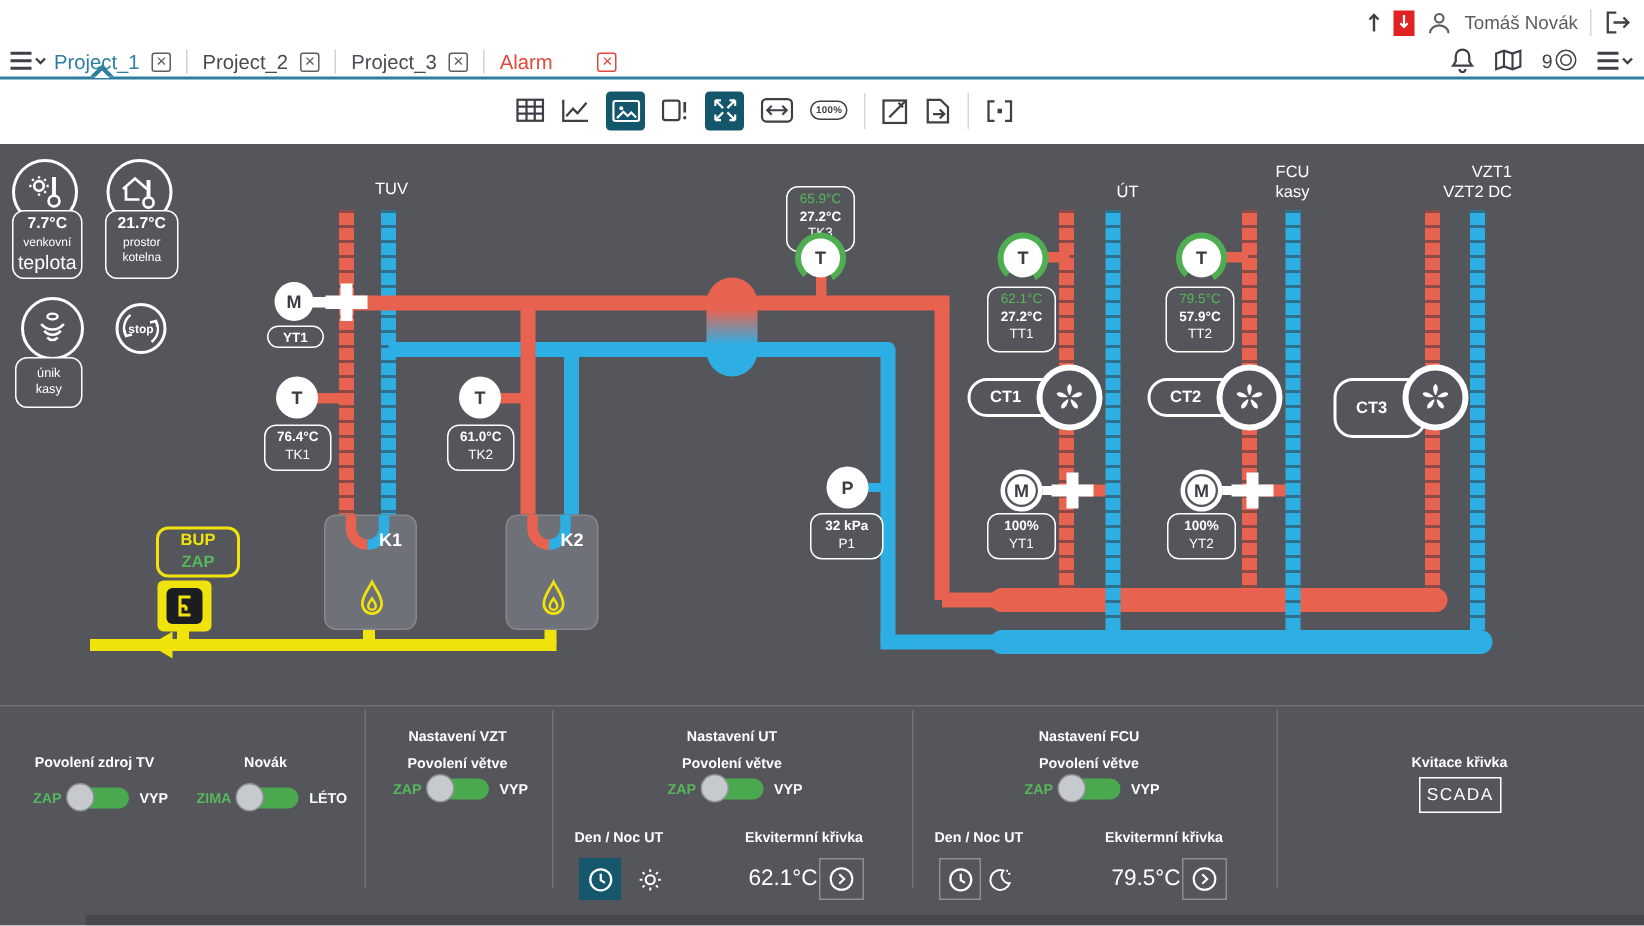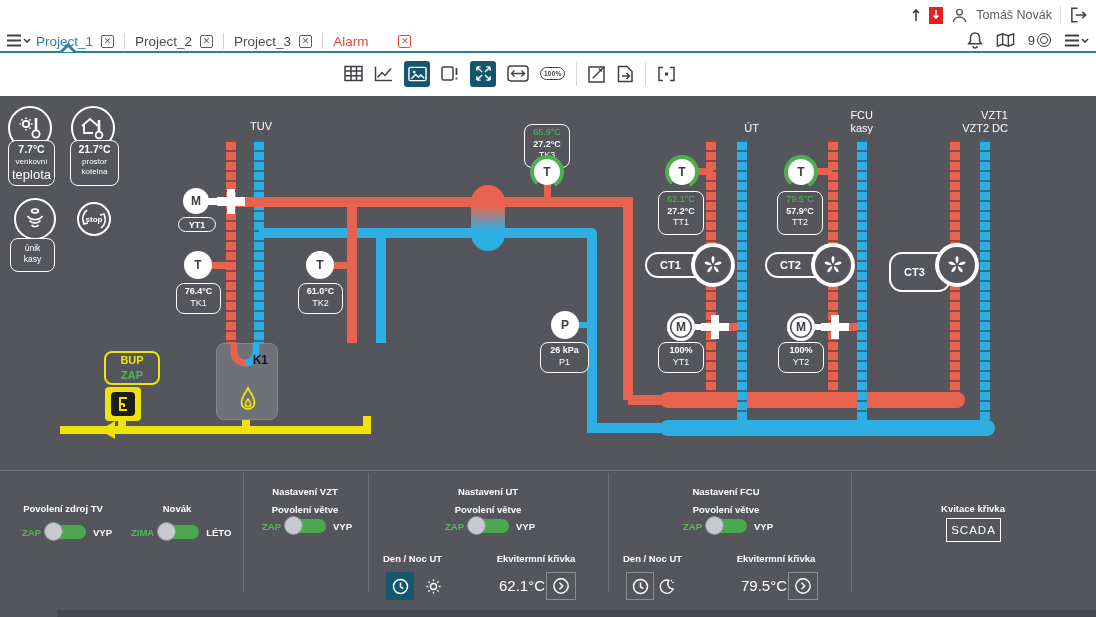--- a/index.html
+++ b/index.html
@@ -54,21 +54,21 @@
   .tagbox .sp { color:#56b85a; font-weight:normal; }
   .pill { position:absolute; border:2px solid #fff; border-radius:13px; background:#54565c; color:#fff; font-size:11px; font-weight:bold; display:flex; align-items:center; z-index:5; }
   .tcirc { position:absolute; width:28px; height:28px; border-radius:50%; background:#fff; color:#3b3d43; font-weight:bold; font-size:12px; display:flex; align-items:center; justify-content:center; z-index:8; }
   .ring { position:absolute; width:34px; height:34px; border-radius:50%; background:conic-gradient(from 150deg, transparent 0 20%, #4fae51 20% 100%); display:flex; align-items:center; justify-content:center; z-index:8; }
   .ring .tin { width:26px; height:26px; border-radius:50%; background:#fff; color:#3b3d43; font-weight:bold; font-size:12px; display:flex; align-items:center; justify-content:center; }
   .pump { position:absolute; width:44px; height:44px; border-radius:50%; background:#54565c; border:4.5px solid #fff; display:flex; align-items:center; justify-content:center; z-index:6; }
   .mcirc { position:absolute; width:26px; height:26px; border-radius:50%; background:#fff; color:#3b3d43; font-weight:bold; font-size:12px; display:flex; align-items:center; justify-content:center; z-index:8; }
   .mdbl { position:absolute; width:28px; height:28px; border-radius:50%; background:#fff; box-shadow:inset 0 0 0 3px #fff, inset 0 0 0 4.5px #54565c; color:#3b3d43; font-weight:bold; font-size:12px; display:flex; align-items:center; justify-content:center; z-index:8; }
   .wpart { position:absolute; background:#fff; z-index:7; }
   .boiler { position:absolute; width:62px; height:77px; background:#6e7177; border:1px solid #85888d; border-radius:8px; z-index:4; }
-  .boiler .bname { position:absolute; right:9px; top:9px; color:#0f172a; font-weight:bold; font-size:12px; }
+  .boiler .bname { position:absolute; right:9px; top:9px; color:#ffffff; font-weight:bold; font-size:12px; }
   .hx { position:absolute; left:471px; top:89px; width:34px; height:66px; border-radius:17px; background:linear-gradient(to bottom, #e8634f 0 32%, #2eafe4 68% 100%); z-index:5; }
   .tile-circ { position:absolute; border:2.5px solid #fff; border-radius:50%; background:#54565c; display:flex; align-items:center; justify-content:center; z-index:5; }
   .yellow-arrow { position:absolute; width:0; height:0; border-top:9px solid transparent; border-bottom:9px solid transparent; border-right:15px solid #f0e30c; z-index:3; }
   .bup-box { position:absolute; left:104px; top:255px; width:56px; height:34px; border:2px solid #f0e30c; border-radius:8px; text-align:center; font-size:11px; font-weight:bold; line-height:1.35; z-index:5; background:#54565c; }
   .bup-box .b1 { color:#f0e30c; } .bup-box .b2 { color:#56b85a; }
   .meter { position:absolute; left:105px; top:291px; width:36px; height:34px; background:#f0e30c; border-radius:4px; display:flex; align-items:center; justify-content:center; z-index:5; }
   .meter .inner { width:24px; height:24px; background:#1c1d20; border-radius:4px; display:flex; align-items:center; justify-content:center; }
 
   
   .pline { position:absolute; left:0; top:374px; width:1096px; height:1px; background:#6f7176; z-index:3; }
@@ -345,20 +345,31 @@
       <svg width="40" height="30" viewBox="0 0 40 30" style="position:absolute;left:8px;top:-1px">
         <path d="M9 0 V9 A11 11 0 0 0 20 20" stroke="#e8634f" stroke-width="7" fill="none"></path>
         <path d="M20 20 A11 11 0 0 0 31 9 V0" stroke="#2eafe4" stroke-width="7" fill="none"></path>
       </svg>
       <span class="bname">K1</span>
       <svg width="22" height="26" viewBox="0 0 24 28" style="position:absolute;left:20px;top:42px">
         <path d="M12 2 C9 8 5 12 5 18 a7 7 0 0 0 14 0 C19 12 15 8 12 2 Z" fill="none" stroke="#f0e30c" stroke-width="2"></path>
         <path d="M12 14 c-1.8 2.6 -2.8 3.6 -2.8 5.4 a2.8 2.8 0 0 0 5.6 0 c0 -1.8 -1 -2.8 -2.8 -5.4 z" fill="none" stroke="#f0e30c" stroke-width="1.8"></path>
       </svg>
     </div>
+    <div class="boiler" style="left:337px;top:247px">
+      <svg width="40" height="30" viewBox="0 0 40 30" style="position:absolute;left:8px;top:-1px">
+        <path d="M9 0 V9 A11 11 0 0 0 20 20" stroke="#e8634f" stroke-width="7" fill="none"></path>
+        <path d="M20 20 A11 11 0 0 0 31 9 V0" stroke="#2eafe4" stroke-width="7" fill="none"></path>
+      </svg>
+      <span class="bname">K2</span>
+      <svg width="22" height="26" viewBox="0 0 24 28" style="position:absolute;left:20px;top:42px">
+        <path d="M12 2 C9 8 5 12 5 18 a7 7 0 0 0 14 0 C19 12 15 8 12 2 Z" fill="none" stroke="#f0e30c" stroke-width="2"></path>
+        <path d="M12 14 c-1.8 2.6 -2.8 3.6 -2.8 5.4 a2.8 2.8 0 0 0 5.6 0 c0 -1.8 -1 -2.8 -2.8 -5.4 z" fill="none" stroke="#f0e30c" stroke-width="1.8"></path>
+      </svg>
+    </div>
 
     <div class="bup-box">
       <div class="b1">BUP</div>
       <div class="b2">ZAP</div>
     </div>
     <div class="meter">
       <div class="inner">
         <svg width="14" height="16" viewBox="0 0 14 16">
             <path d="M11 2 H4 V14 H11 M4 8 H8 M8 8 V11" stroke="#f0e30c" stroke-width="2" fill="none"></path>
           </svg>
@@ -398,21 +409,21 @@
     <div class="ring" style="left:530px;top:59px">
         <div class="tin">
           <span>T</span>
         </div>
       </div>
 
     <div class="tcirc" style="left:551px;top:215px">
         <span>P</span>
       </div>
     <div class="tagbox" style="left:540px;top:246px;width:49px;height:31px">
-      <div style="font-weight:bold">26 kPa</div>
+      <div style="font-weight:bold">32 kPa</div>
       <div>P1</div>
     </div>
 
     <div class="ring" style="left:665px;top:59px">
         <div class="tin">
           <span>T</span>
         </div>
       </div>
     <div class="tagbox" style="left:658px;top:95px;width:46px;height:44px">
       <div class="sp">62.1°C</div>

